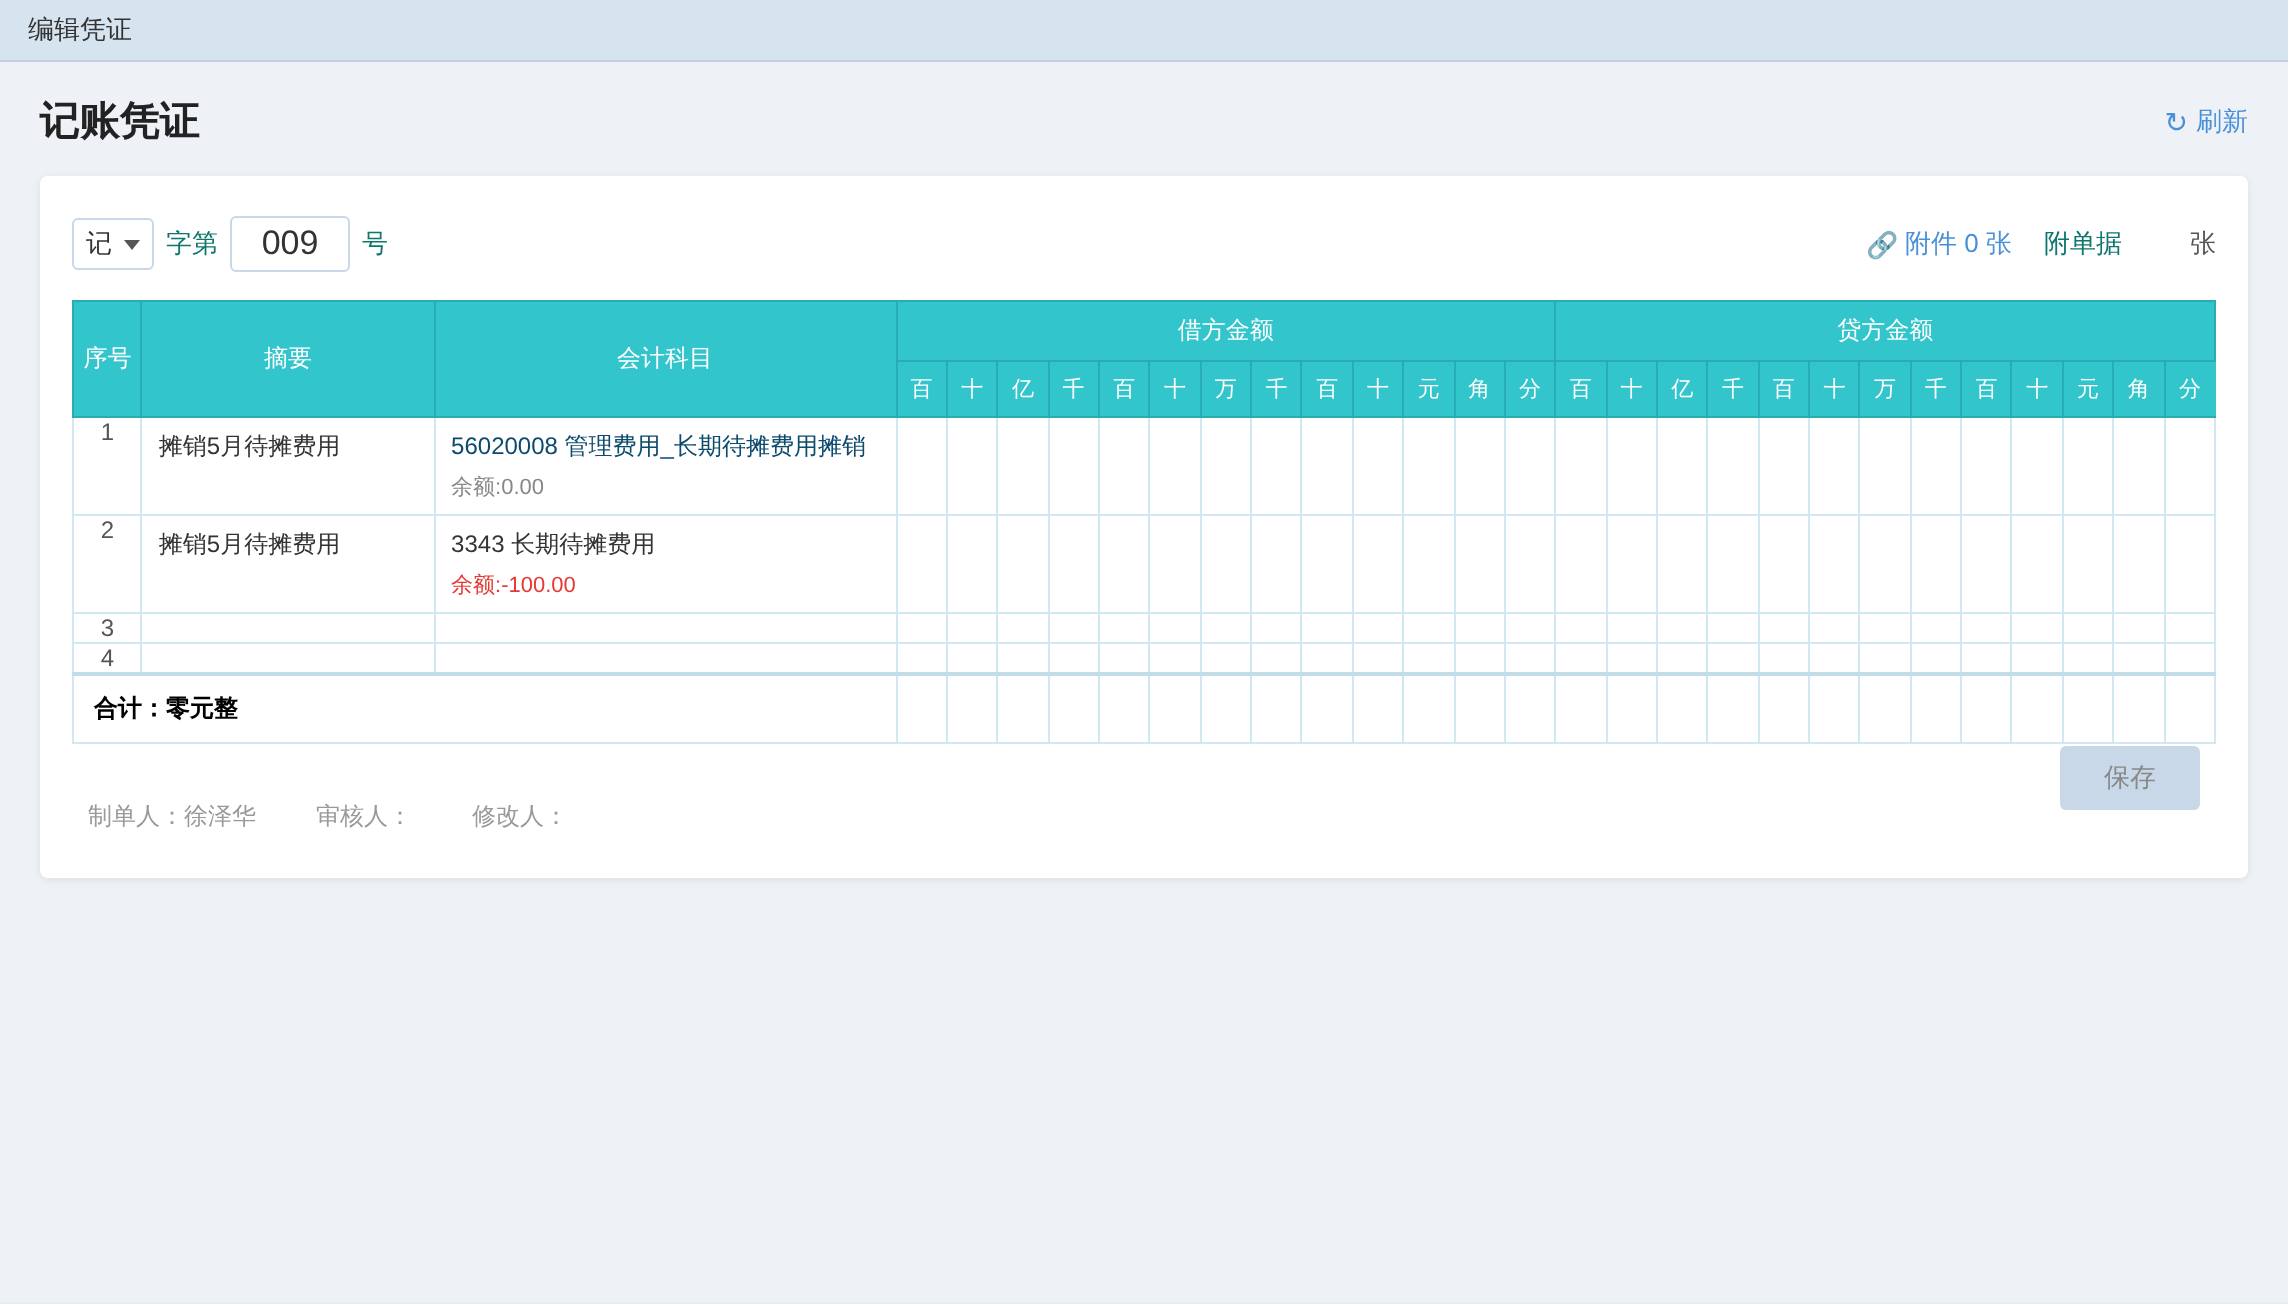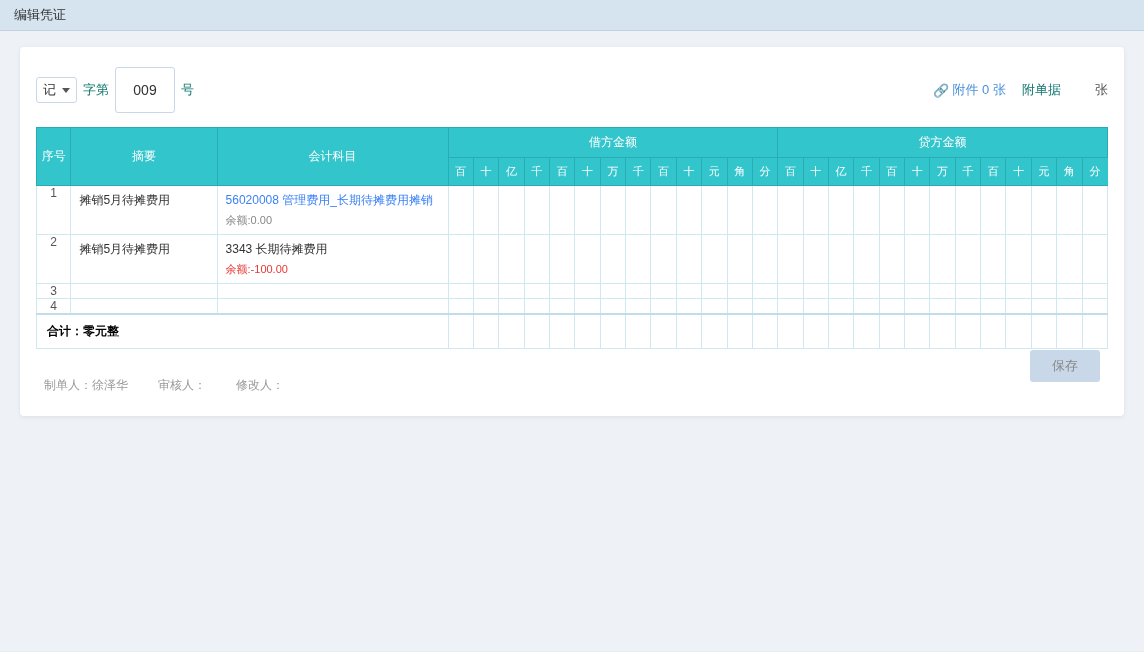--- a/index.html
+++ b/index.html
@@ -75,22 +75,22 @@
       background: #fff;
       color: #333;
       display: flex;
       align-items: center;
       gap: 4px;
       cursor: pointer;
     }
     .input-field {
       border: 1px solid #c8d8e8;
       border-radius: 3px;
-      padding: 14px 8px;
-      font-size: 14px;
+      padding: 3px 8px;
+      font-size: 17px;
       color: #333;
       background: #fff;
       width: 60px;
       text-align: center;
     }
     .date-field {
       border: 1px solid #c8d8e8;
       border-radius: 3px;
       padding: 3px 8px;
       font-size: 13px;
@@ -203,20 +203,27 @@
     }
   </style>
 </head>
 <body>
 
 <div class="title-bar">
   <span>编辑凭证</span>
 </div>
 
 <div class="main-area">
+  <div class="page-title-row">
+    <div class="page-title">记账凭证</div>
+    <button class="refresh-btn">
+      <span style="font-size:14px;">↻</span>
+      <span>刷新</span>
+    </button>
+  </div>
 
   <div class="card">
 
     <div class="form-row">
       <div class="form-group">
         <div class="select-box">
           <span>记</span>
           <span class="chevron-icon"></span>
         </div>
         <span class="form-label">字第</span>
@@ -274,21 +281,21 @@
             <th class="amount-col-char">分</th>
           </tr>
         </thead>
         <tbody id="voucher-tbody">
         <tr>
               <td class="row-seq">1</td>
               <td style="padding: 6px 8px; vertical-align: top; min-height: 54px;">
                 <div style="color:#333;font-size:12px;">摊销5月待摊费用</div>
               </td>
               <td style="padding: 6px 8px; vertical-align: top;">
-                <div style="color:#3b82f6;font-size:12px;">56020008 管理费用_长期待摊费用摊销</div>
+                <div style="color:#0c4a6e;font-size:12px;">56020008 管理费用_长期待摊费用摊销</div>
                 <div style="font-size:11px;margin-top:4px;color:#888">余额:0.00</div>
               </td>
               <td style="width: 26px; text-align: center; border-right: 1px solid rgb(208, 232, 240); font-size: 12px; padding: 0px;"></td>
               <td style="width: 26px; text-align: center; border-right: 1px solid rgb(208, 232, 240); font-size: 12px; padding: 0px;"></td>
               <td style="width: 26px; text-align: center; border-right: 1px solid rgb(208, 232, 240); font-size: 12px; padding: 0px;"></td>
               <td style="width: 26px; text-align: center; border-right: 1px solid rgb(208, 232, 240); font-size: 12px; padding: 0px;"></td>
               <td style="width: 26px; text-align: center; border-right: 1px solid rgb(208, 232, 240); font-size: 12px; padding: 0px;"></td>
               <td style="width: 26px; text-align: center; border-right: 1px solid rgb(208, 232, 240); font-size: 12px; padding: 0px;"></td>
               <td style="width: 26px; text-align: center; border-right: 1px solid rgb(208, 232, 240); font-size: 12px; padding: 0px;"></td>
               <td style="width: 26px; text-align: center; border-right: 1px solid rgb(208, 232, 240); font-size: 12px; padding: 0px;"></td>

